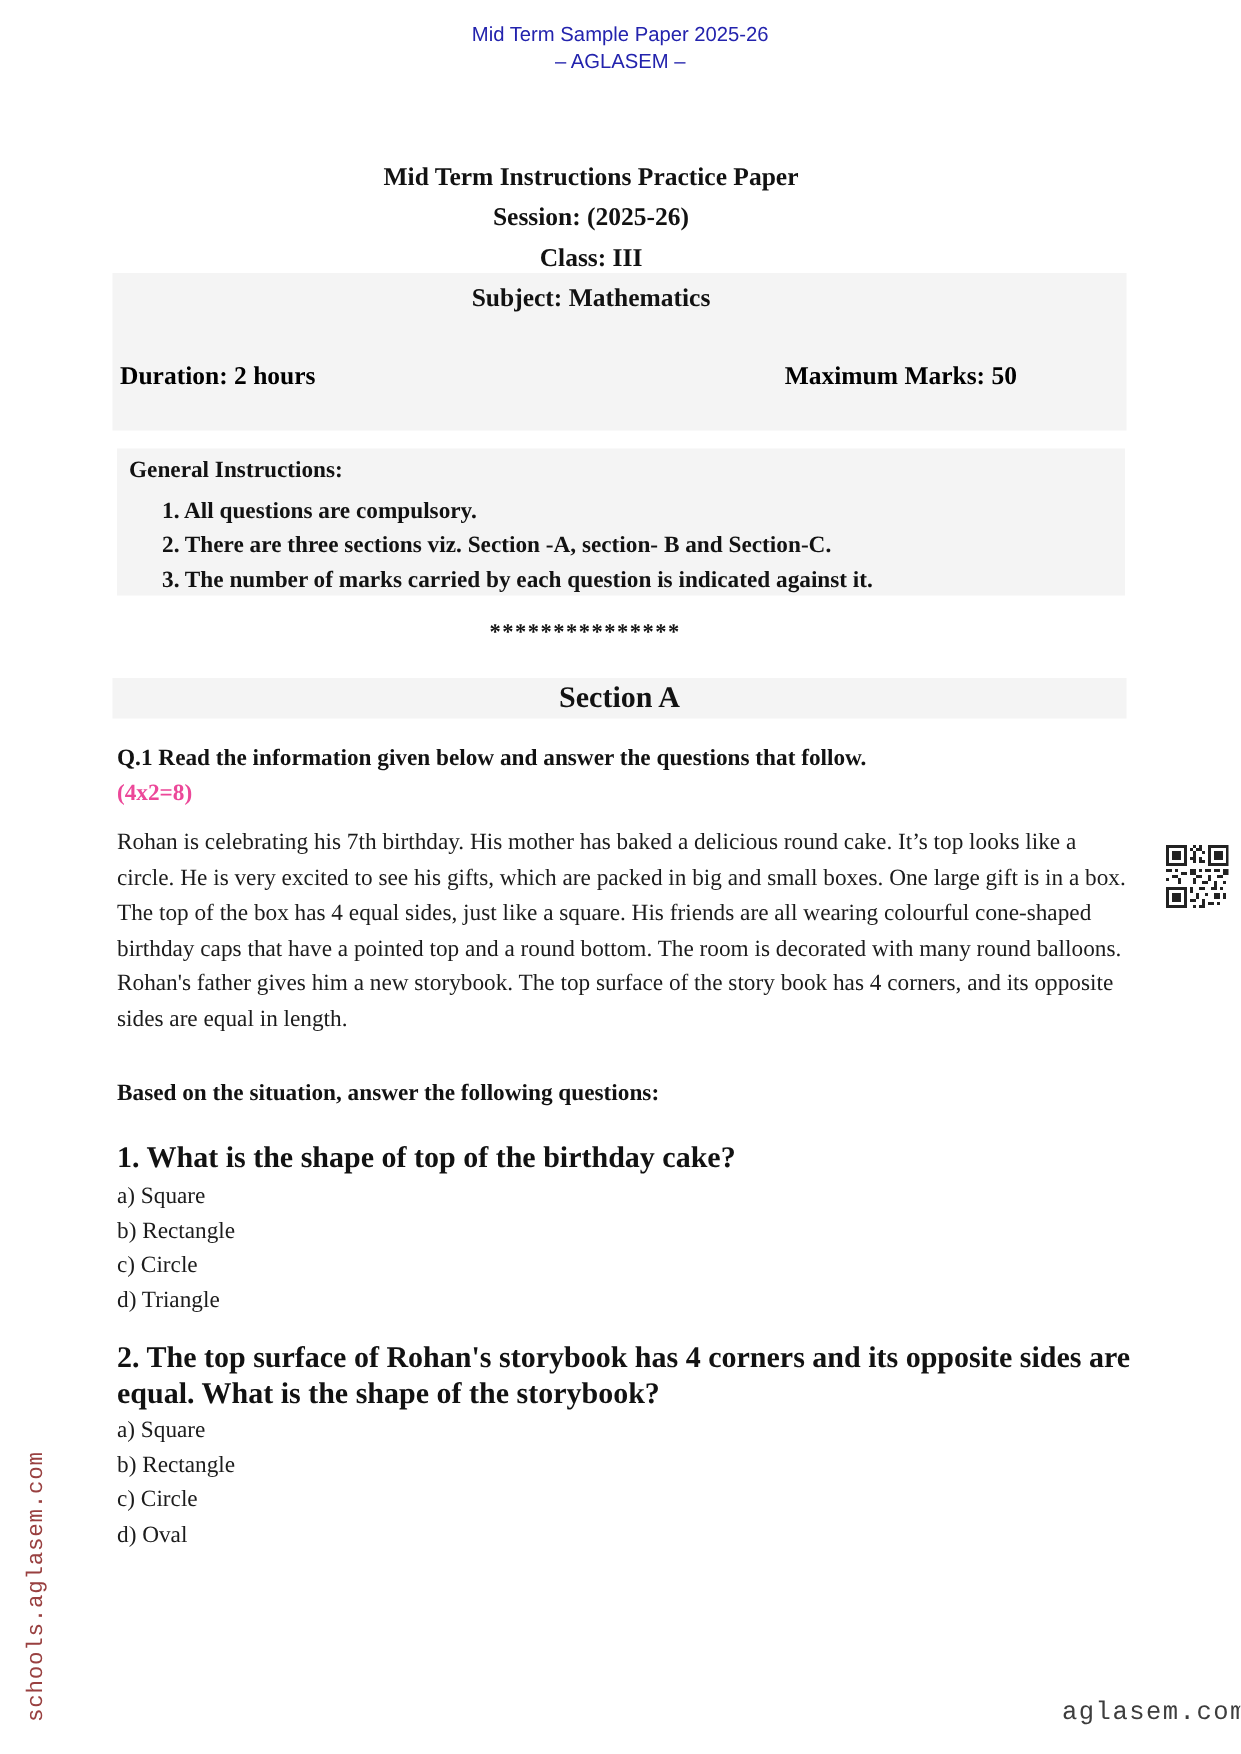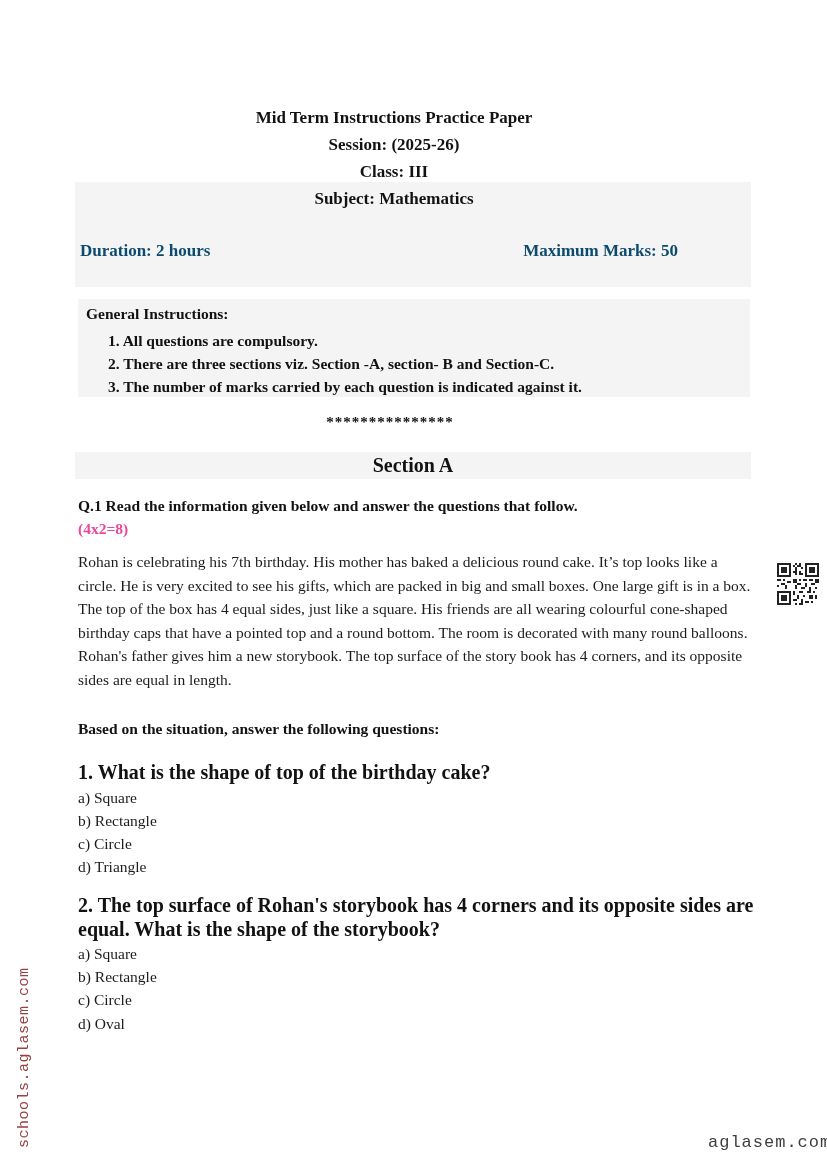--- a/index.html
+++ b/index.html
@@ -21,21 +21,21 @@
 
   .title-line {
     position:absolute; left:78px; width:632px; text-align:center;
     font-weight:bold; font-size:17px; line-height:27px; color:#121212;
   }
   .t1 { top:104px; } .t2 { top:131px; } .t3 { top:158px; } .t4 { top:185px; }
 
   .duration-row {
     position:absolute; top:239px; left:80px; width:598px;
     display:flex; justify-content:space-between;
-    font-weight:bold; font-size:17px; line-height:24px; color:#0c4a6e;
+    font-weight:bold; font-size:17px; line-height:24px; color:#000000;
   }
 
   .instructions { position:absolute; top:303px; left:86px; width:660px; }
   .instructions-heading { font-weight:bold; font-size:15.5px; line-height:21px; color:#121212; }
   .instructions-list { margin:5px 0 0 22px; padding:0; list-style:none; }
   .instructions-list li { font-weight:bold; font-size:15.5px; line-height:23px; color:#121212; }
 
   .divider-stars {
     position:absolute; top:414px; left:78px; width:624px; text-align:center;
     font-weight:bold; font-size:15px; letter-spacing:1px; color:#121212;
@@ -79,20 +79,24 @@
     position:absolute; left:708px; top:1133px;
     font-family:"Liberation Mono", monospace; font-size:17px; letter-spacing:1px;
     color:#3d3d3d; white-space:nowrap;
   }
 </style>
 </head>
 <body>
 
 <div class="page">
 
+  <div class="top-header">
+    <div>Mid Term Sample Paper 2025-26</div>
+    <div>– AGLASEM –</div>
+  </div>
 
   <div class="gray-box box-titleinfo"></div>
   <div class="gray-box box-instructions"></div>
   <div class="gray-box box-section"></div>
 
   <div class="title-line t1">Mid Term Instructions Practice Paper</div>
   <div class="title-line t2">Session: (2025-26)</div>
   <div class="title-line t3">Class: III</div>
   <div class="title-line t4">Subject: Mathematics</div>
 

